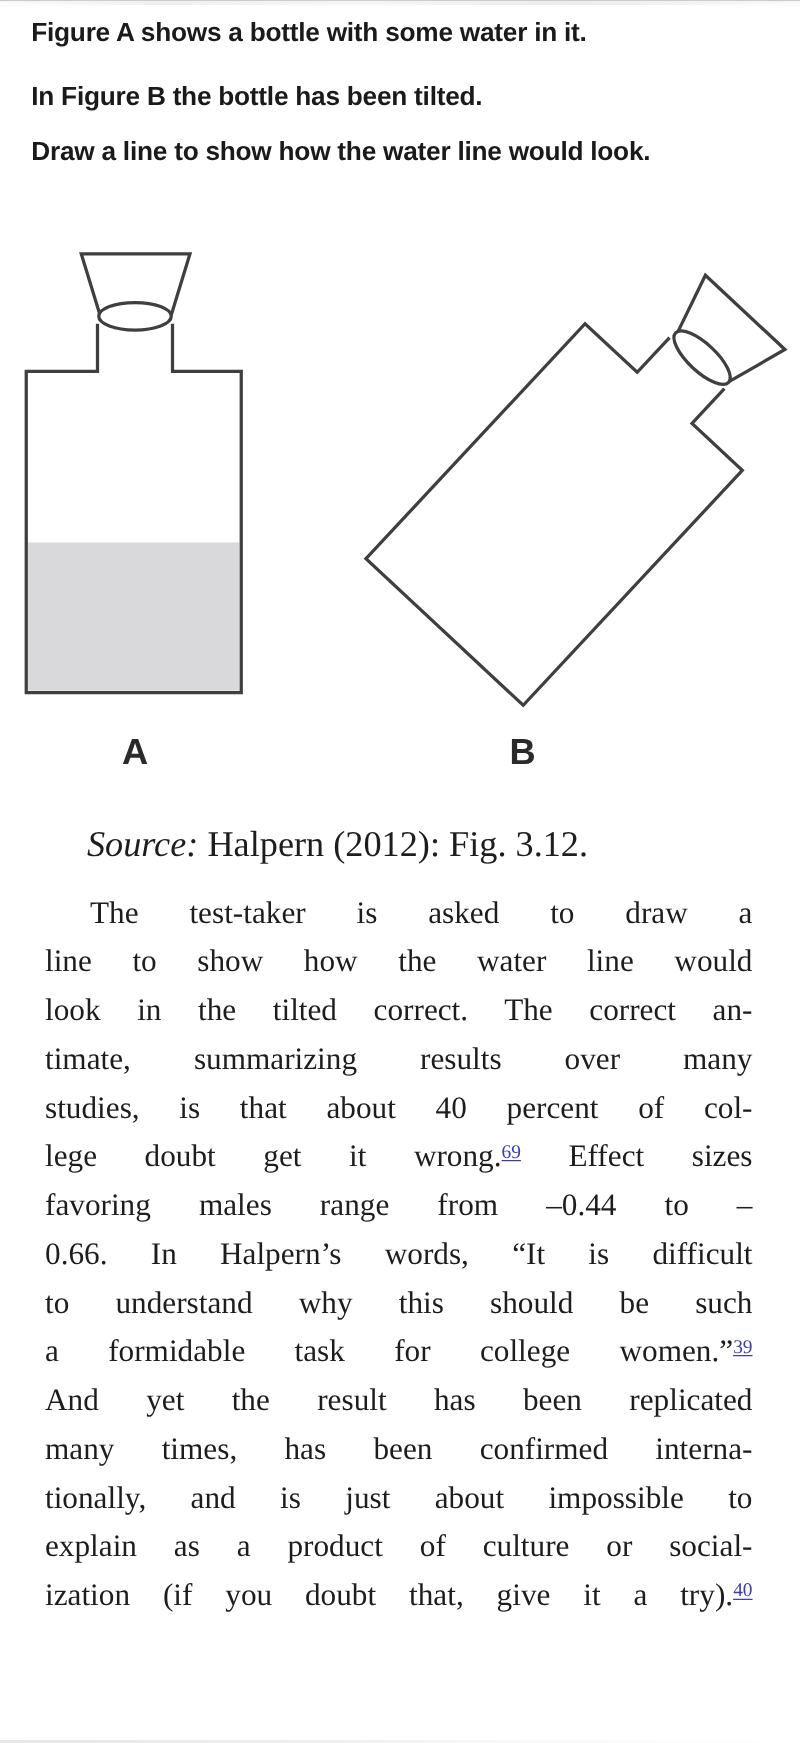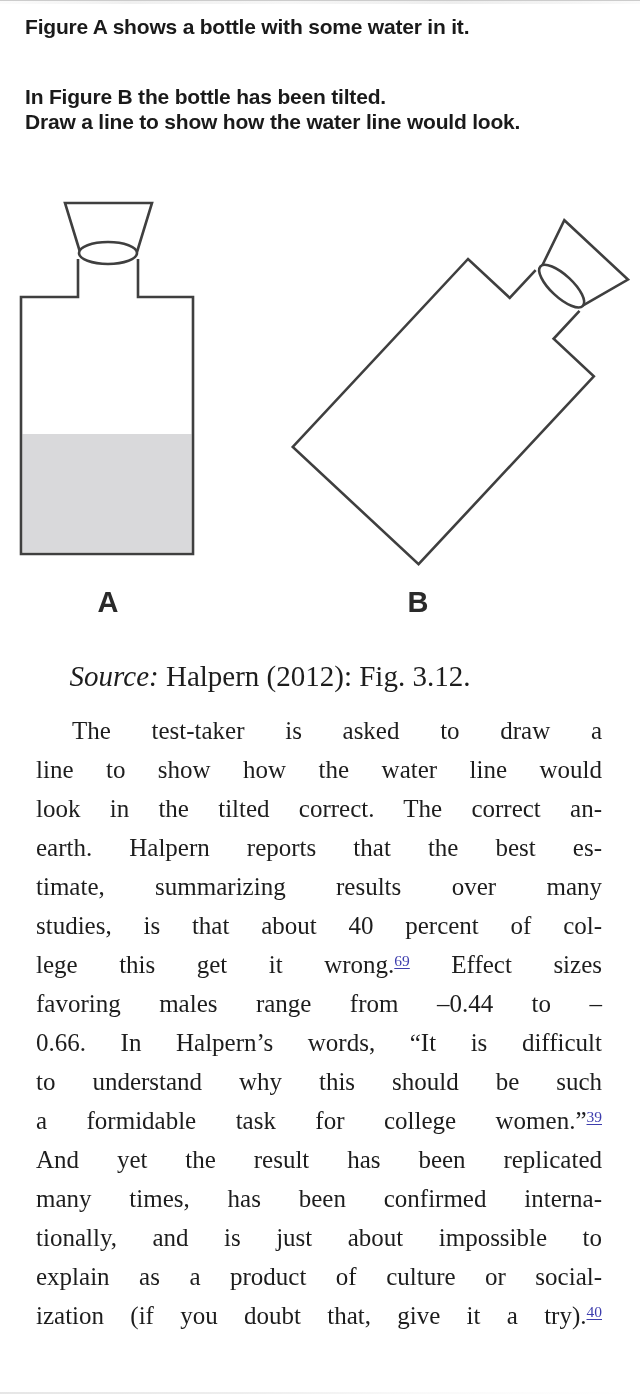--- a/index.html
+++ b/index.html
@@ -36,21 +36,21 @@
   .prompt-line{
     position:absolute;left:25px;
     font-family:"Liberation Sans", sans-serif;
     font-weight:bold;
     font-size:21px;
     letter-spacing:-0.2px;
     color:var(--prompt-text,#1a1a1a);
     white-space:nowrap;
   }
   .pl1{top:14px;}
-  .pl2{top:84px;}
+  .pl2{top:65px;}
   .pl3{top:109px;}
   
   .figure-svg{position:absolute;left:0;top:0;}
   .outline{fill:none;stroke:var(--bottle-outline,#3f3f3f);stroke-width:2.6;stroke-linejoin:miter;}
   .cap-ellipse{fill:var(--background,#fff);stroke:var(--bottle-outline,#3f3f3f);stroke-width:2.6;}
   .water{fill:var(--water-fill,#d9d9db);stroke:none;}
   .fig-label{
     position:absolute;width:40px;text-align:center;top:585px;
     font-family:"Liberation Sans", sans-serif;
     font-weight:bold;font-size:29px;color:#2a2a2a;
@@ -114,24 +114,23 @@
 
   <div class="fig-label fl-a">A</div>
   <div class="fig-label fl-b">B</div>
 
   <div class="source-caption"><span class="it">Source:</span><span> Halpern (2012): Fig. 3.12.</span></div>
 
   <div class="body-paragraph">
       <div class="pline indent"><span>The test-taker is asked to draw a</span></div>
       <div class="pline"><span>line to show how the water line would</span></div>
       <div class="pline"><span>look in the tilted correct. The correct an-</span></div>
-      <div class="pline"><span>earth. Halpern reports that the best es-</span></div>
       <div class="pline"><span>timate, summarizing results over many</span></div>
       <div class="pline"><span>studies, is that about 40 percent of col-</span></div>
-      <div class="pline"><span>lege this get it wrong.</span><a class="fnote">69</a><span> Effect sizes</span></div>
+      <div class="pline"><span>lege doubt get it wrong.</span><a class="fnote">69</a><span> Effect sizes</span></div>
       <div class="pline"><span>favoring males range from –0.44 to –</span></div>
       <div class="pline"><span>0.66. In Halpern’s words, “It is difficult</span></div>
       <div class="pline"><span>to understand why this should be such</span></div>
       <div class="pline"><span>a formidable task for college women.”</span><a class="fnote">39</a></div>
       <div class="pline"><span>And yet the result has been replicated</span></div>
       <div class="pline"><span>many times, has been confirmed interna-</span></div>
       <div class="pline"><span>tionally, and is just about impossible to</span></div>
       <div class="pline"><span>explain as a product of culture or social-</span></div>
       <div class="pline"><span>ization (if you doubt that, give it a try).</span><a class="fnote">40</a></div>
     </div>

